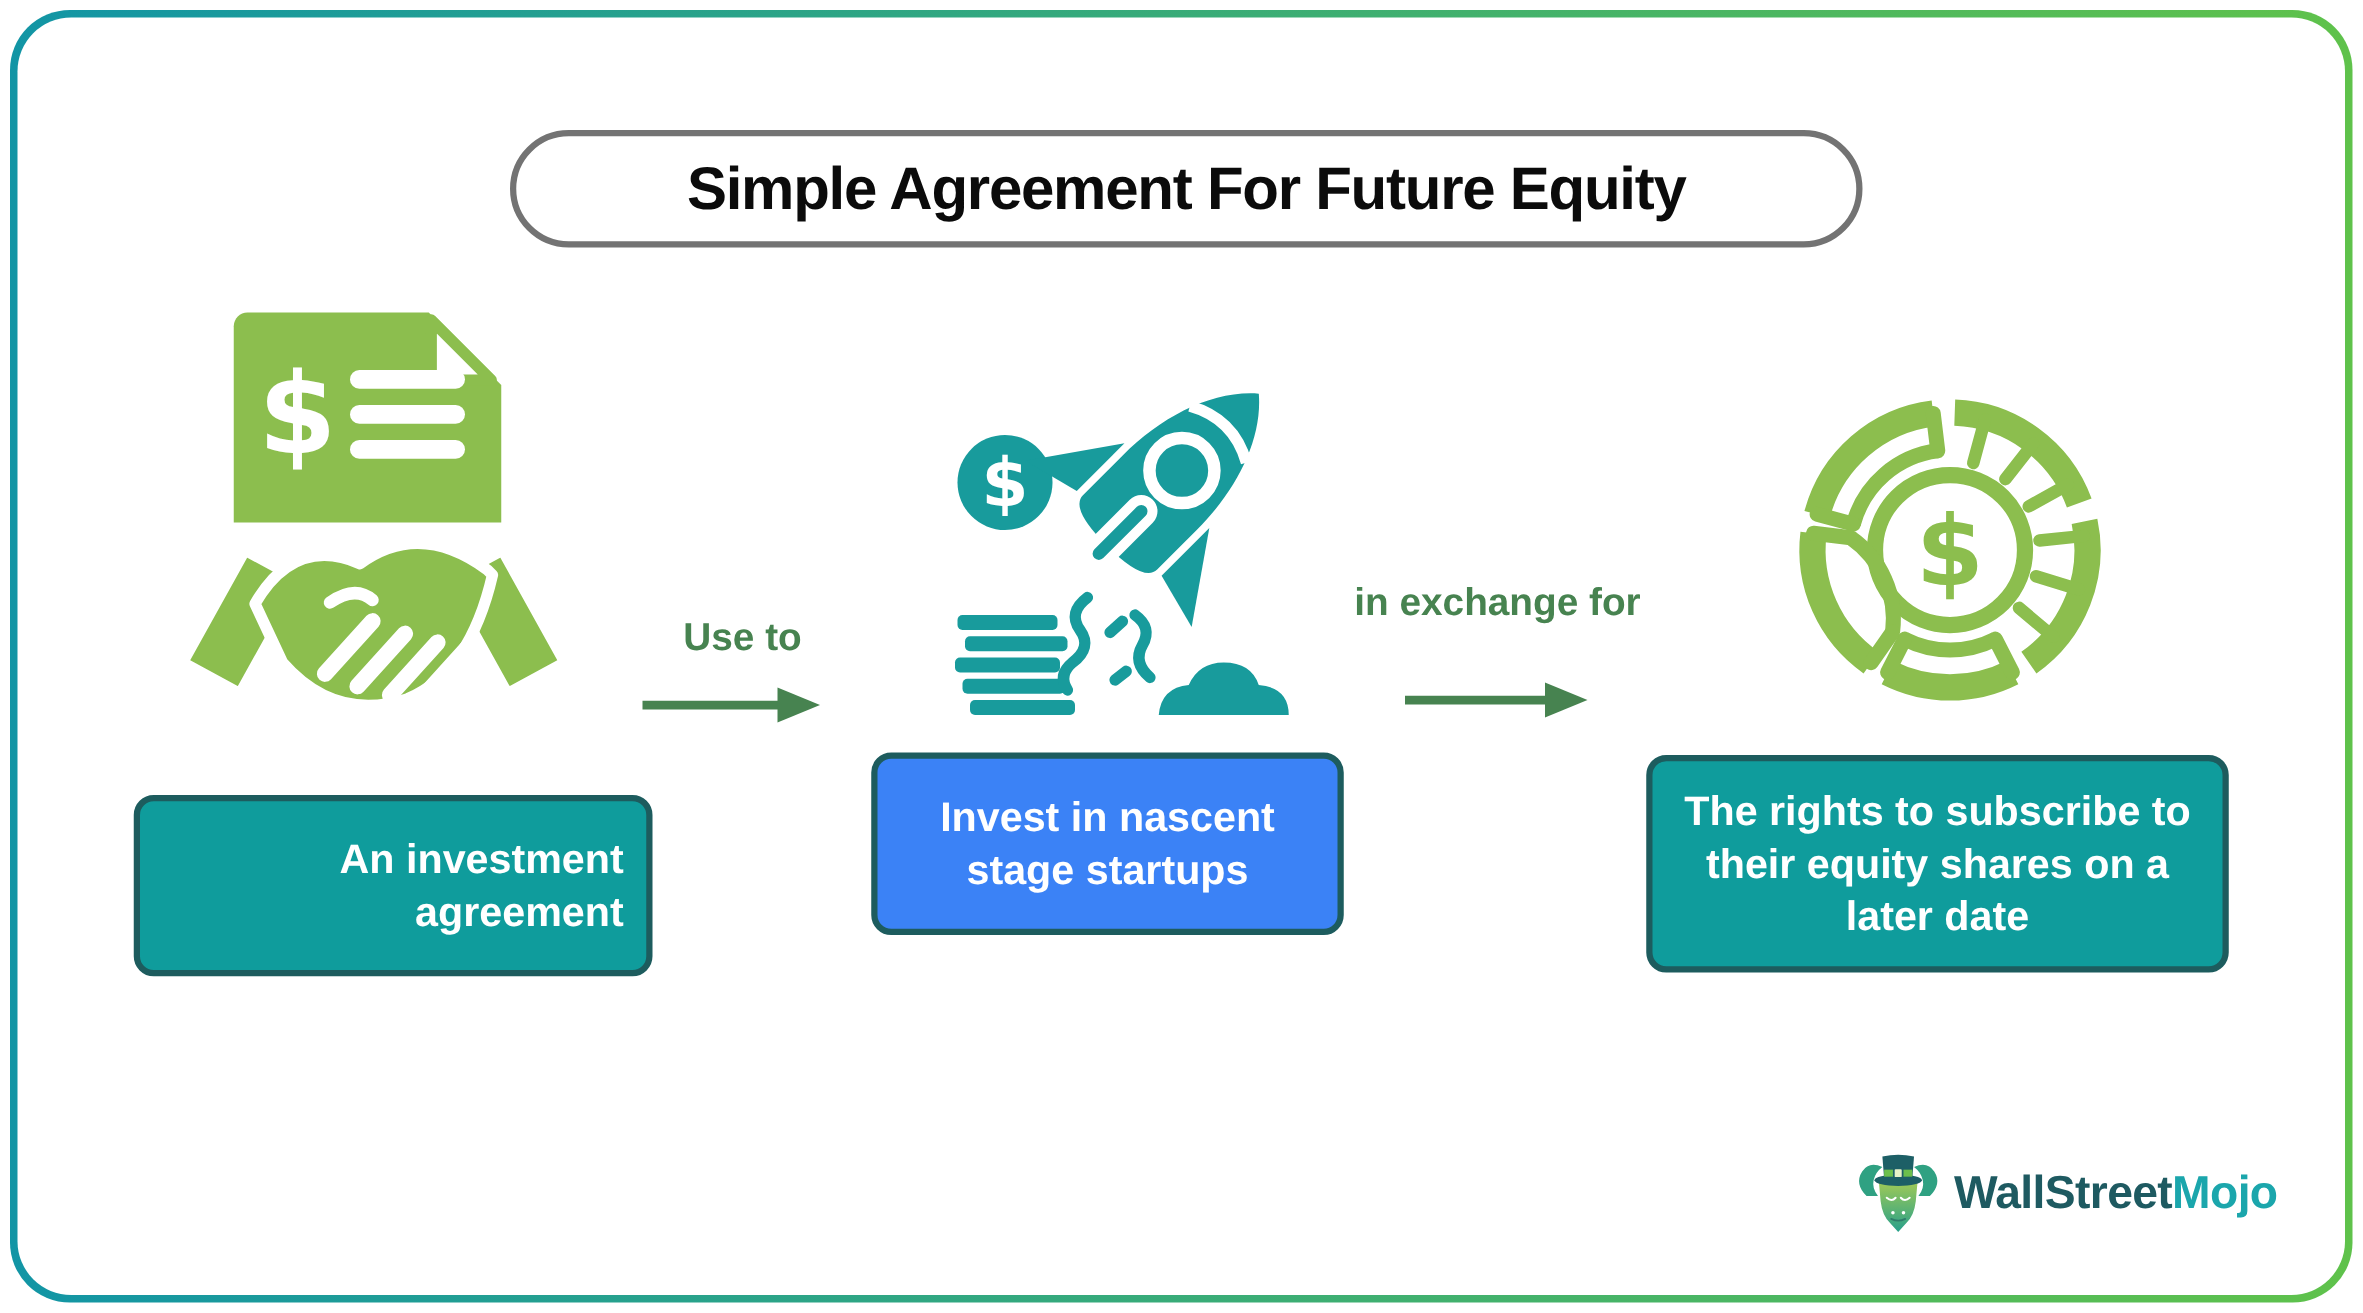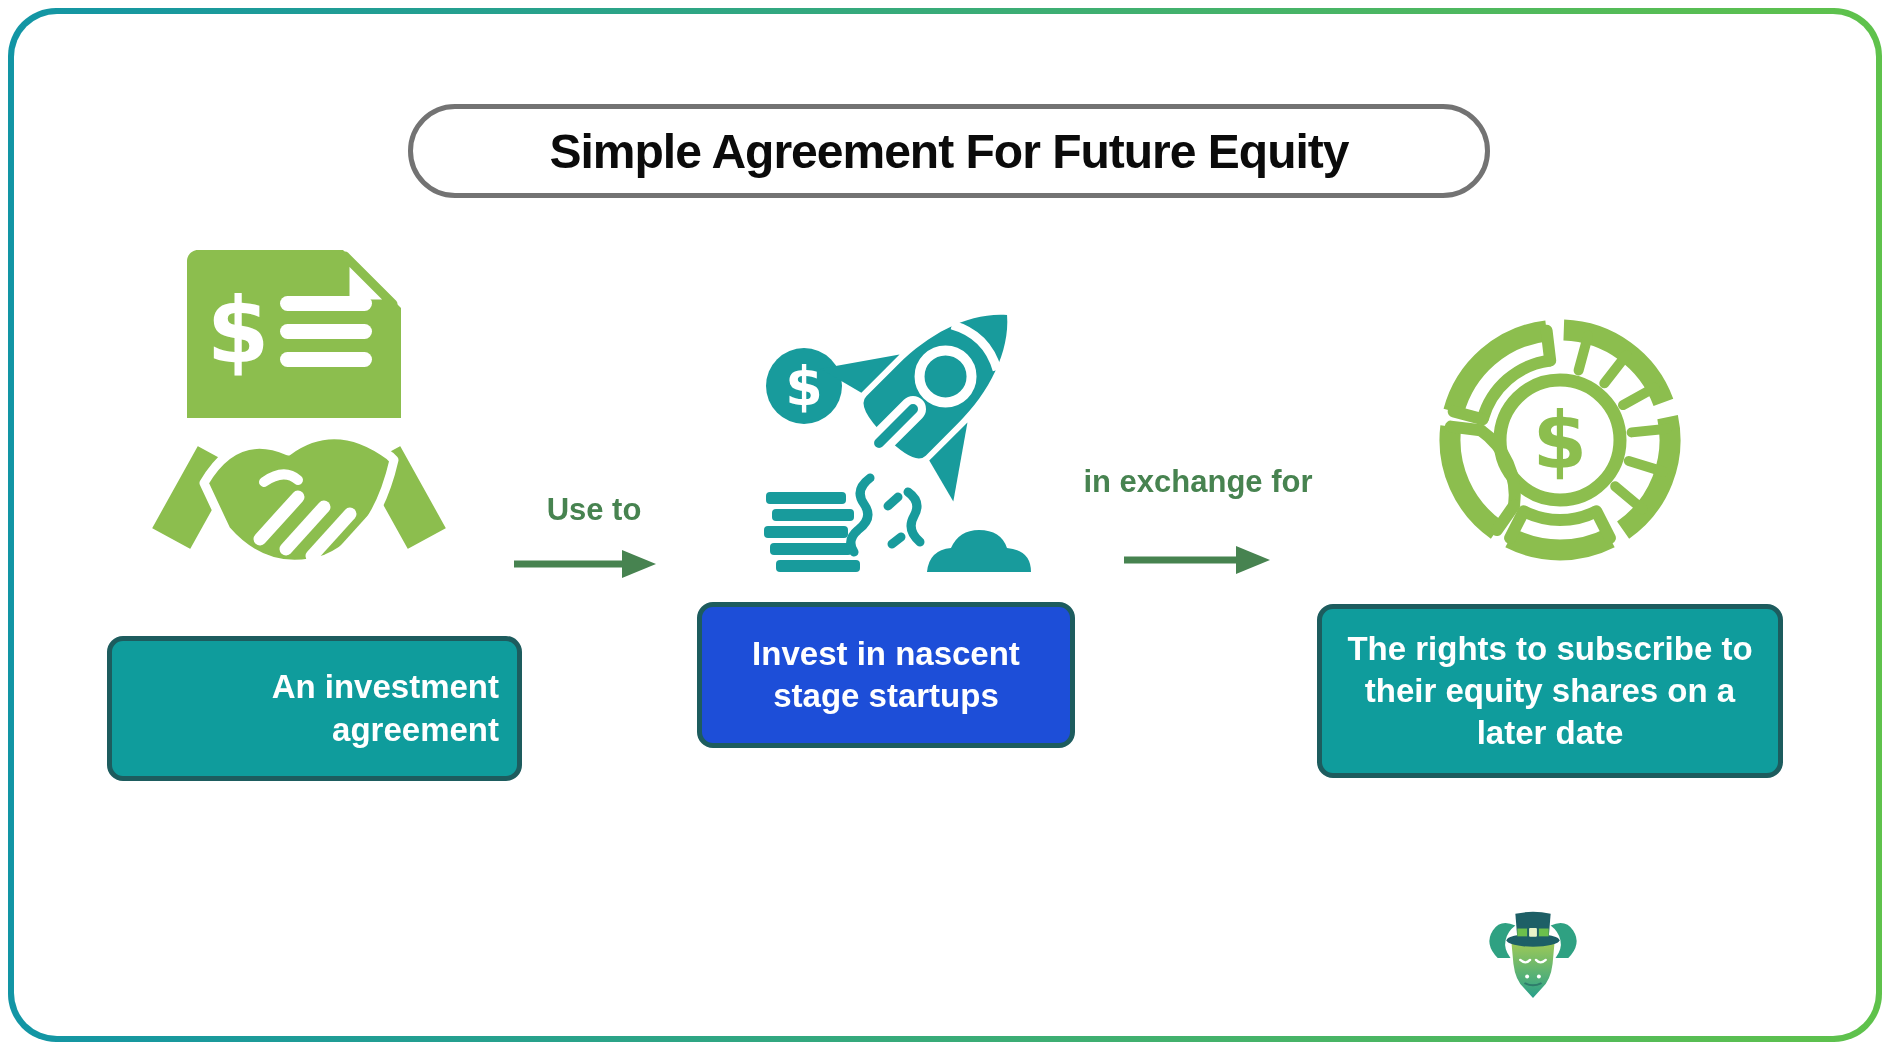--- a/index.html
+++ b/index.html
@@ -32,21 +32,21 @@
   .conn-arrow { position:absolute; }
   .conn-arrow-1 { left:512px; top:548px; }
   .conn-arrow-2 { left:1122px; top:544px; }
 
   
   .step-box { position:absolute; border:5px solid #1D5C5E; border-radius:16px;
               display:flex; align-items:center; justify-content:center;
               text-align:center; color:#ffffff; font-weight:bold;
               font-size:33px; line-height:1.28; padding:8px 18px; }
   .box-teal  { background:#0F9C9C; }
-  .box-green { background:#1d4ed8; }
+  .box-green { background:#3b82f6; }
   .step-box-1 { left:107px;  top:636px; width:415px; height:145px;text-align:right; }
   .step-box-2 { left:697px;  top:602px; width:378px; height:146px; }
   .step-box-3 { left:1317px; top:604px; width:466px; height:174px; }
 
   
   .logo { position:absolute; left:1482px; top:904px; width:340px; height:100px;
           display:flex; align-items:center; }
   .logo-text { font-size:37px; font-weight:bold; letter-spacing:-0.5px; margin-left:8px; }
   .logo-text .primary { color:#1E5A61; }
   .logo-text .secondary { color:#1BA6AC; }
@@ -170,15 +170,18 @@
       <ellipse cx="52" cy="36" rx="27" ry="6.5" fill="#1D5F66"></ellipse>
       <path d="M34 9 Q52 5 70 9 L68 34 Q52 38 36 34 Z" fill="#1D5F66"></path>
       <rect x="36" y="24" width="32" height="8" fill="#6CBF4C"></rect>
       <rect x="47" y="22.5" width="10" height="11" rx="2" fill="#E8F2C8" stroke="#1D5F66" stroke-width="2"></rect>
       <path d="M39 56 Q44.5 61 49 56" stroke="#ffffff" stroke-width="2.4" fill="none" stroke-linecap="round"></path>
       <path d="M55 56 Q59.5 61 65 56" stroke="#ffffff" stroke-width="2.4" fill="none" stroke-linecap="round"></path>
       <circle cx="46" cy="73" r="2" fill="#ffffff"></circle>
         <circle cx="58" cy="73" r="2" fill="#ffffff"></circle>
       <path d="M44 80 Q52 84 60 80" stroke="#2E7C6B" stroke-width="2" fill="none" stroke-linecap="round"></path>
     </svg>
+    <div class="logo-text">
+      <span class="primary">WallStreet</span><span class="secondary">Mojo</span>
+    </div>
   </div>
 
 </div>
 
 </body></html>

